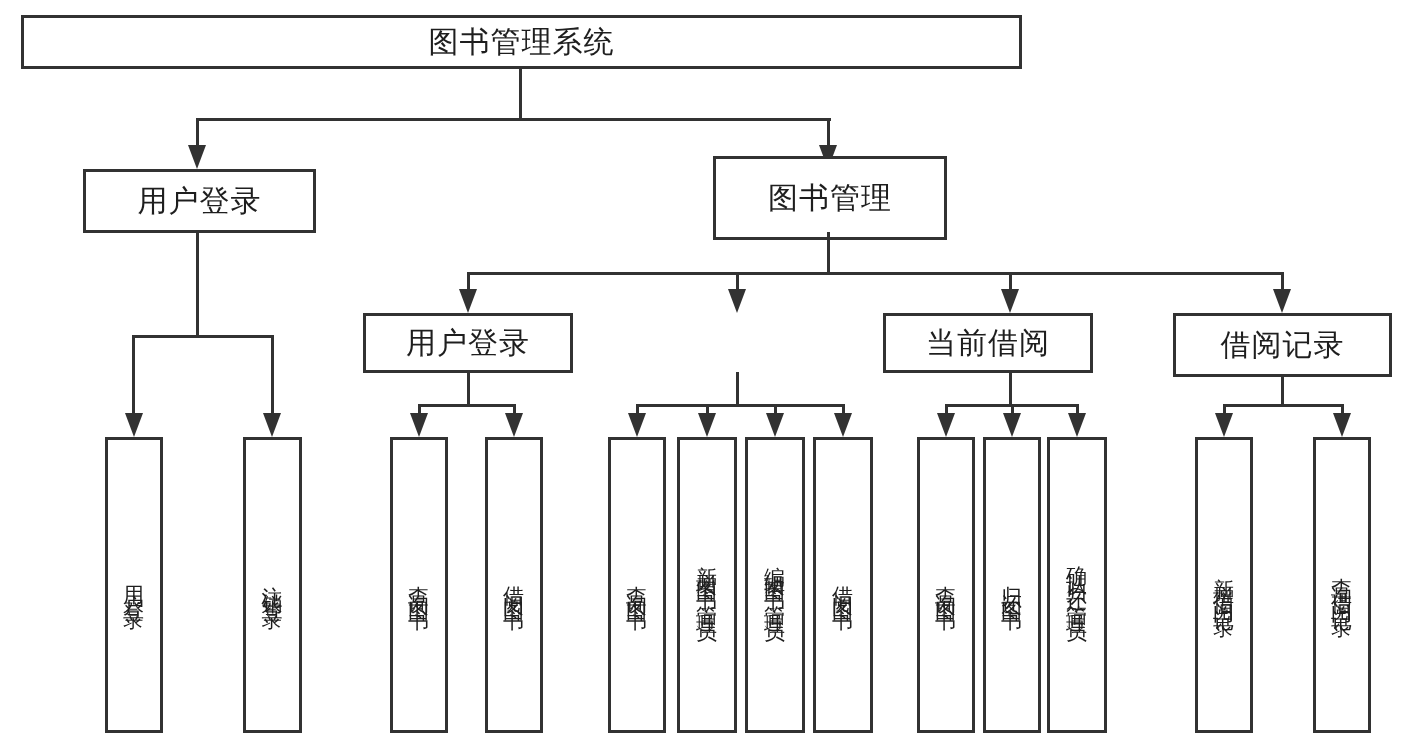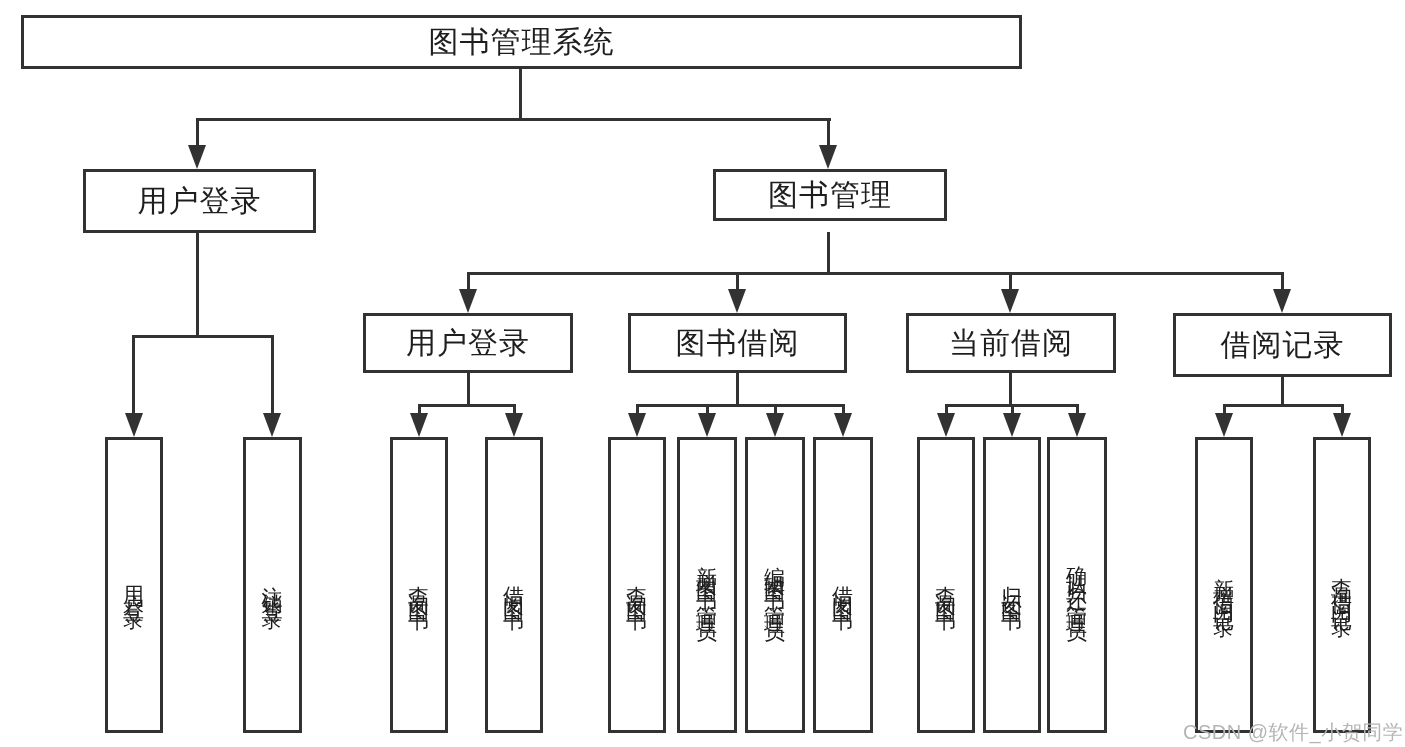--- a/index.html
+++ b/index.html
@@ -71,21 +71,21 @@
   <i class="ln" style="left:519px;top:68px;width:3px;height:52px;"></i>
   <i class="ln" style="left:197px;top:118px;width:634px;height:3px;"></i>
   <i class="ln" style="left:196px;top:118px;width:3px;height:30px;"></i>
   <i class="ln" style="left:827px;top:118px;width:3px;height:30px;"></i>
   <i class="arr" style="left:188px;top:145px;"></i>
   <i class="arr" style="left:819px;top:145px;"></i>
 
   <div class="box h" style="left:83px;top:169px;width:233px;height:64px;">
     <span>用户登录</span>
   </div>
-  <div class="box h" style="left:713px;top:169px;width:234px;height:52px;">
+  <div class="box h" style="left:713px;top:156px;width:234px;height:84px;">
     <span>图书管理</span>
   </div>
 
   <i class="ln" style="left:196px;top:232px;width:3px;height:105px;"></i>
   <i class="ln" style="left:133px;top:335px;width:141px;height:3px;"></i>
   <i class="ln" style="left:132px;top:335px;width:3px;height:80px;"></i>
   <i class="ln" style="left:271px;top:335px;width:3px;height:80px;"></i>
   <i class="arr" style="left:125px;top:413px;"></i>
   <i class="arr" style="left:263px;top:413px;"></i>
 
@@ -96,24 +96,21 @@
   <i class="ln" style="left:1009px;top:272px;width:3px;height:20px;"></i>
   <i class="ln" style="left:1281px;top:272px;width:3px;height:20px;"></i>
   <i class="arr" style="left:459px;top:289px;"></i>
   <i class="arr" style="left:728px;top:289px;"></i>
   <i class="arr" style="left:1001px;top:289px;"></i>
   <i class="arr" style="left:1273px;top:289px;"></i>
 
   <div class="box h" style="left:363px;top:313px;width:210px;height:60px;">
     <span>用户登录</span>
   </div>
-  <div class="box h" style="left:628px;top:313px;width:219px;height:60px;">
-    <span>图书借阅</span>
-  </div>
-  <div class="box h" style="left:906px;top:313px;width:210px;height:60px;">
+  <div class="box h" style="left:883px;top:313px;width:210px;height:60px;">
     <span>当前借阅</span>
   </div>
   <div class="box h" style="left:1173px;top:313px;width:219px;height:64px;">
     <span>借阅记录</span>
   </div>
 
   <i class="ln" style="left:467px;top:372px;width:3px;height:35px;"></i>
   <i class="ln" style="left:736px;top:372px;width:3px;height:35px;"></i>
   <i class="ln" style="left:1009px;top:372px;width:3px;height:35px;"></i>
   <i class="ln" style="left:1281px;top:376px;width:3px;height:31px;"></i>
@@ -183,15 +180,14 @@
     <span>确认归还（管理员）</span>
   </div>
 
   <div class="box v" style="left:1195px;top:437px;width:58px;height:296px;">
     <span>新增借阅记录</span>
   </div>
   <div class="box v" style="left:1313px;top:437px;width:58px;height:296px;">
     <span>查询借阅记录</span>
   </div>
 
-  <div class="watermark">CSDN @软件_小贺同学</div>
 
 </div>
 
 </body></html>

